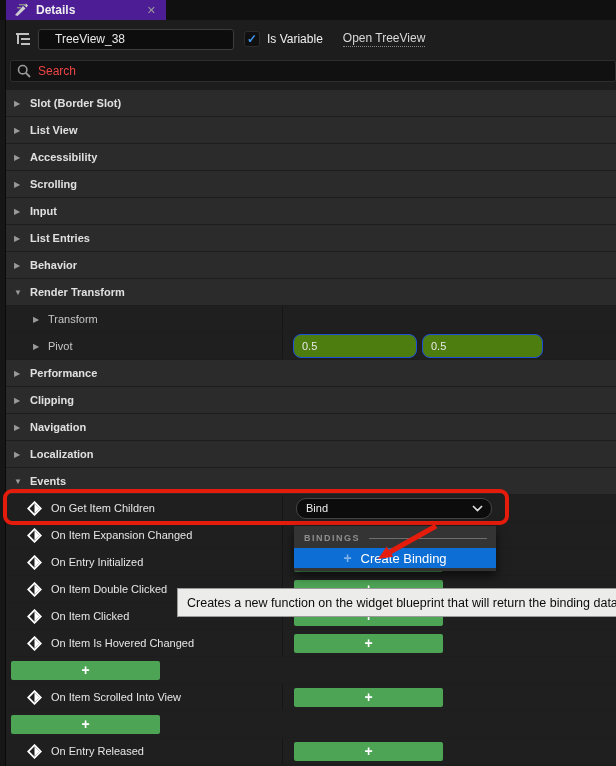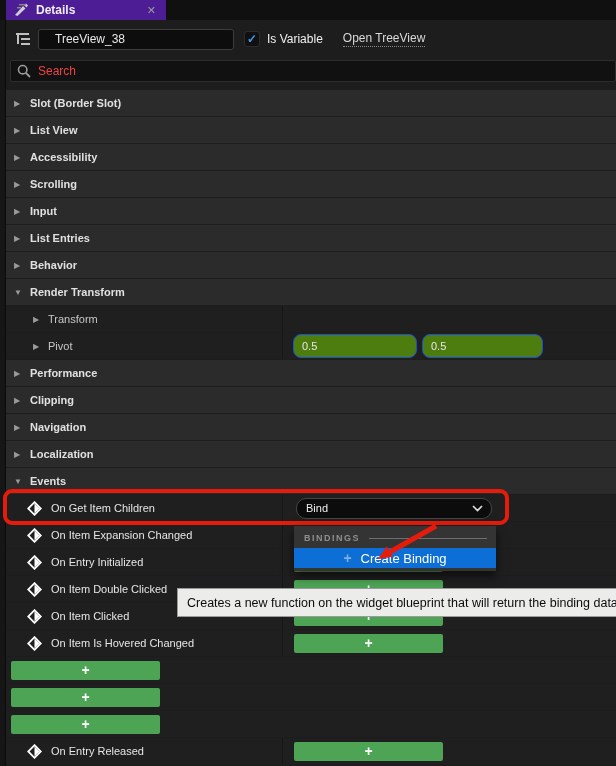--- a/index.html
+++ b/index.html
@@ -271,20 +271,27 @@
       </div>
     </div>
 
     <div class="row event">
       <div class="valcol">
         <div class="plusbtn">+</div>
       </div>
     </div>
 
     <div class="row event">
+      <div class="namecol">
+        <svg class="diamond" width="15" height="15" viewBox="0 0 15 15">
+          <path d="M7.5 1.2 L13.8 7.5 L7.5 13.8 L1.2 7.5 Z" fill="none" stroke="#ffffff" stroke-width="1.8"></path>
+          <path d="M7.5 2.5 L12.5 7.5 L7.5 12.5 Z" fill="#ffffff"></path>
+        </svg>
+        <span class="elbl">On Item Scrolled Into View</span>
+      </div>
       <div class="valcol">
         <div class="plusbtn">+</div>
       </div>
     </div>
 
     <div class="row event">
       <div class="valcol">
         <div class="plusbtn">+</div>
       </div>
     </div>

